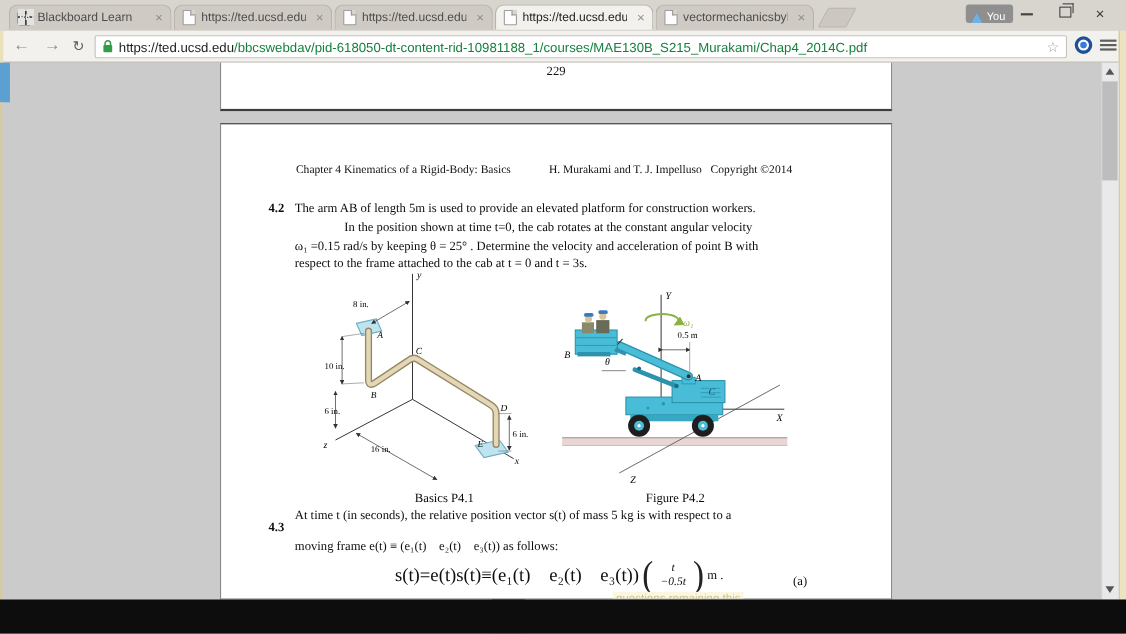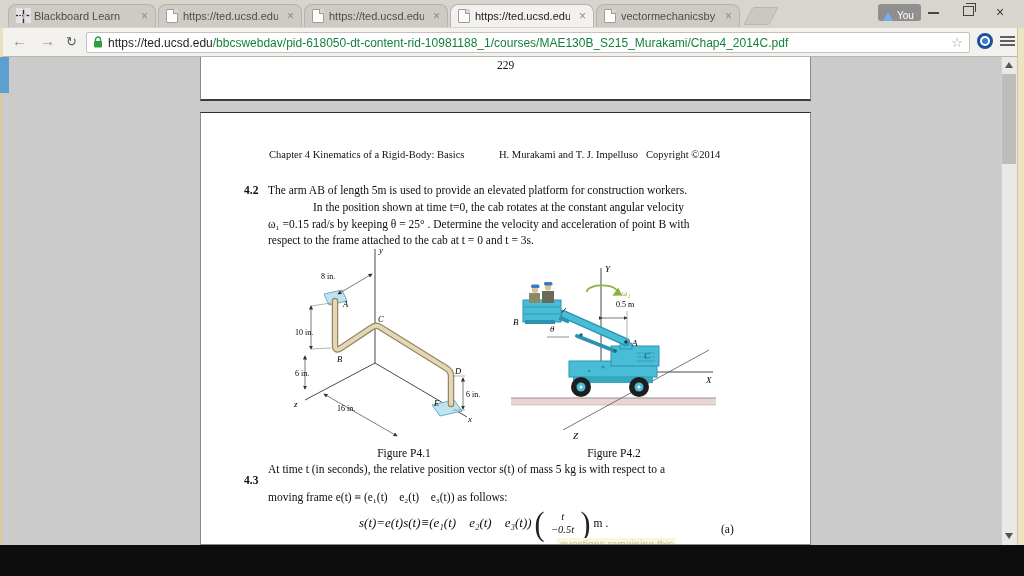--- a/index.html
+++ b/index.html
@@ -62,21 +62,21 @@
   .page1{left:200px;top:57px;width:611px;height:44px;background:#fff;
     border-left:1px solid #8a8a8a;border-right:1px solid #8a8a8a;border-bottom:2px solid #3c3c3c;box-sizing:border-box;}
   .pagenum{width:100%;text-align:center;top:2px;font-size:11.5px;color:#111;}
   .page2{left:200px;top:112px;width:611px;height:433px;background:#fff;
     border:1px solid #8a8a8a;border-top:1px solid #2e2e2e;box-sizing:border-box;overflow:hidden;}
   .pdftxt{position:absolute;font-family:"Liberation Serif",serif;font-size:11.5px;color:#0d0d0d;white-space:pre;}
   .hdrtxt{position:absolute;font-family:"Liberation Serif",serif;font-size:10.5px;color:#111;white-space:pre;}
   .bold{font-weight:bold;}
   .caption{position:absolute;width:110px;text-align:center;font-family:"Liberation Serif",serif;font-size:11.5px;color:#0d0d0d;}
   .eqrow{position:absolute;left:158px;top:394px;display:flex;align-items:center;gap:3px;}
-  .eq-lhs{font-family:"Liberation Serif",serif;font-style:italic;font-size:13px;color:#0d0d0d;white-space:pre;}
+  .eq-lhs{font-family:"Liberation Serif",serif;font-size:17px;color:#0d0d0d;white-space:pre;}
   .bigparen{font-family:"Liberation Serif",serif;font-size:30px;font-weight:300;color:#222;line-height:32px;transform:scaleY(1.15);}
   .veccol{display:flex;flex-direction:column;align-items:center;min-width:30px;}
   .veccol div{font-family:"Liberation Serif",serif;font-style:italic;font-size:10.5px;line-height:13px;color:#0d0d0d;}
   .eq-unit{font-family:"Liberation Serif",serif;font-size:11.5px;color:#0d0d0d;}
   .eq-tag{position:absolute;left:520px;top:410px;font-family:"Liberation Serif",serif;font-size:11.5px;color:#0d0d0d;}
   .overlay-hint{position:absolute;left:356px;top:425px;font-size:10.5px;color:#cdc08a;background:#faf6e2;padding:0 3px;white-space:nowrap;}
   
   .taskbar{left:0;top:545px;width:1024px;height:31px;background:#0d0d0d;z-index:10;}
   .tb-btn{position:absolute;top:0;height:31px;display:flex;align-items:center;justify-content:center;}
   .startbtn{left:0;width:46px;}
@@ -296,21 +296,21 @@
       <line x1="48" y1="60" x2="58" y2="64" stroke="#2b93ad" stroke-width="3"></line>
       <text x="2" y="67" font-size="9" font-style="italic">B</text>
       <rect x="18" y="35" width="11" height="10" fill="#8a8a6a"></rect>
       <circle cx="24" cy="32" r="3.2" fill="#d9c49a"></circle>
       <rect x="20" y="26.5" width="8.5" height="3.5" rx="1.5" fill="#3a7bbf"></rect>
       <rect x="31" y="33" width="12" height="12" fill="#6a6a58"></rect>
       <circle cx="37" cy="29.5" r="3.2" fill="#d9c49a"></circle>
       <rect x="33" y="24" width="8.5" height="3.5" rx="1.5" fill="#3a7bbf"></rect>
     </svg>
 
-    <div class="caption" style="left:148px;top:334px;">Figure P4.1</div>
+    <div class="caption" style="left:148px;top:334px;">Basics P4.1</div>
     <div class="caption" style="left:358px;top:334px;">Figure P4.2</div>
 
     <span class="pdftxt bold" style="left:43px;top:361px;">4.3</span>
     <span class="pdftxt" style="left:67px;top:350px;">At time t (in seconds), the relative position vector s(t) of mass 5 kg is with respect to a</span>
     <span class="pdftxt" style="left:67px;top:378px;">moving frame e(t) ≡ (e₁(t)  e₂(t)  e₃(t)) as follows:</span>
 
     <div class="eqrow">
       <span class="eq-lhs">s(t)=e(t)s(t)≡(e₁(t)  e₂(t)  e₃(t))</span>
       <span class="bigparen">(</span>
       <span class="veccol">

